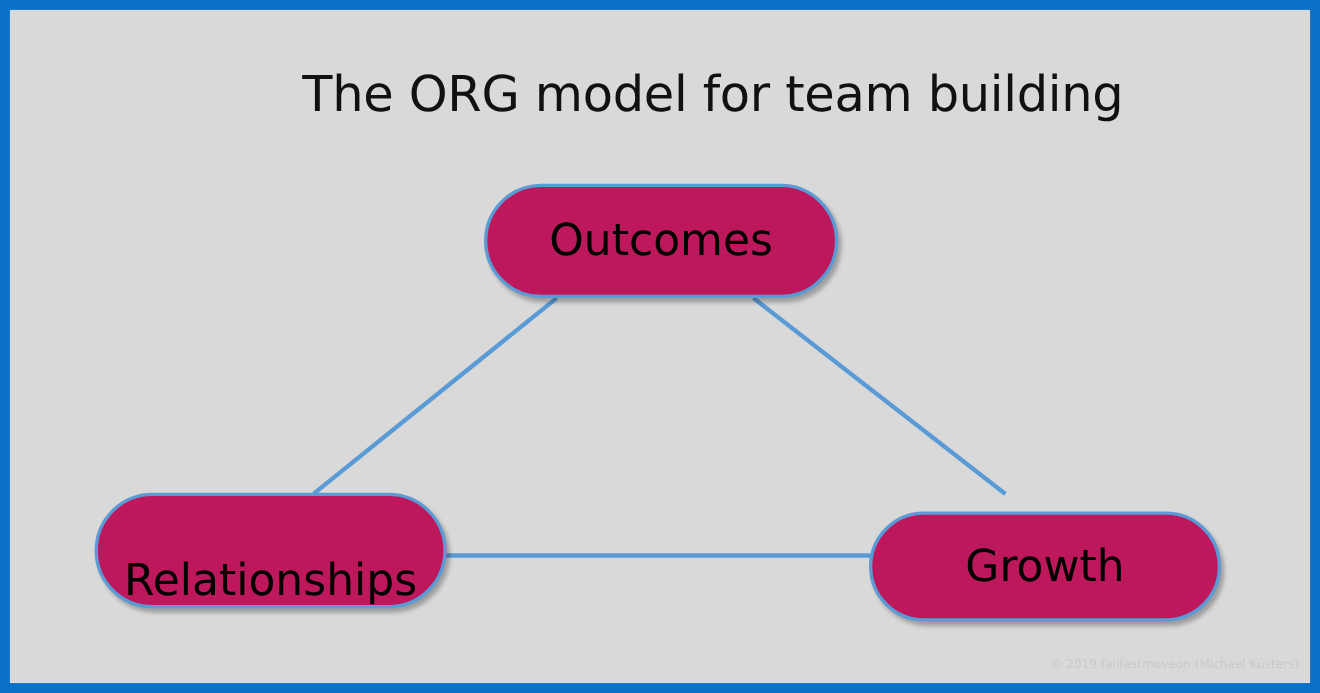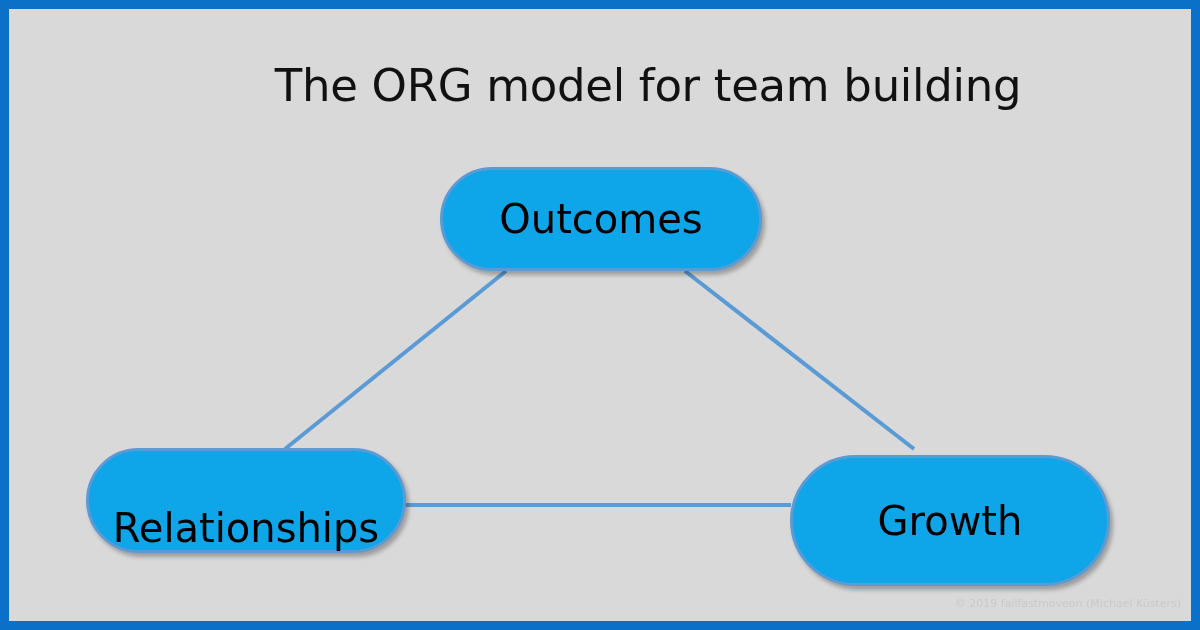--- a/index.html
+++ b/index.html
@@ -42,21 +42,21 @@
   #edges {
     position: absolute;
     left: 0;
     top: 0;
     width: 1182px;
     height: 612px;
   }
   .node {
     position: absolute;
     box-sizing: border-box;
-    background: #0ea5e9;
+    background: #be185d;
     border: 3px solid #5B9BD5;
     border-radius: 999px;
     display: flex;
     align-items: center;
     justify-content: center;
     box-shadow: 3px 4px 4px rgba(0,0,0,0.28);
   }
   .node-label {
     font-size: 40px;
     line-height: 44px;
@@ -72,23 +72,23 @@
   }
   #node-relationships {
     left: 77px;
     top: 439px;
     width: 320px;
     height: 105px;
     align-items: flex-end;
   }
   #node-growth {
     left: 781px;
-    top: 446px;
+    top: 456px;
     width: 320px;
-    height: 131px;
+    height: 100px;
     align-items: center;
   }
   #credit {
     position: absolute;
     right: 10px;
     bottom: 10px;
     font-size: 11px;
     line-height: 14px;
     color: #C9C9C9;
     font-family: "DejaVu Sans", sans-serif;

